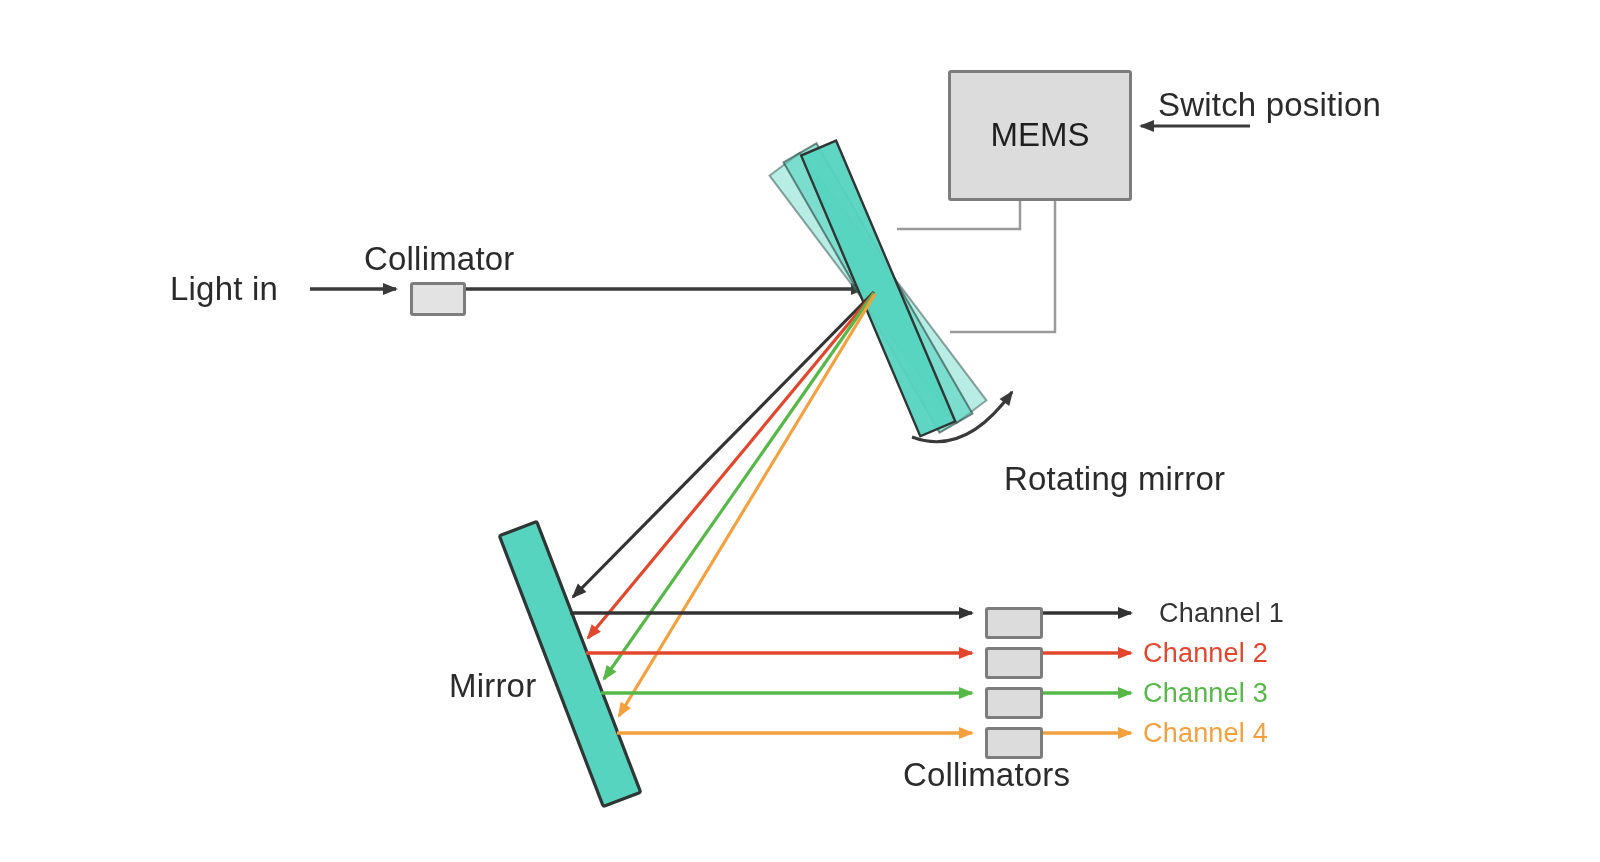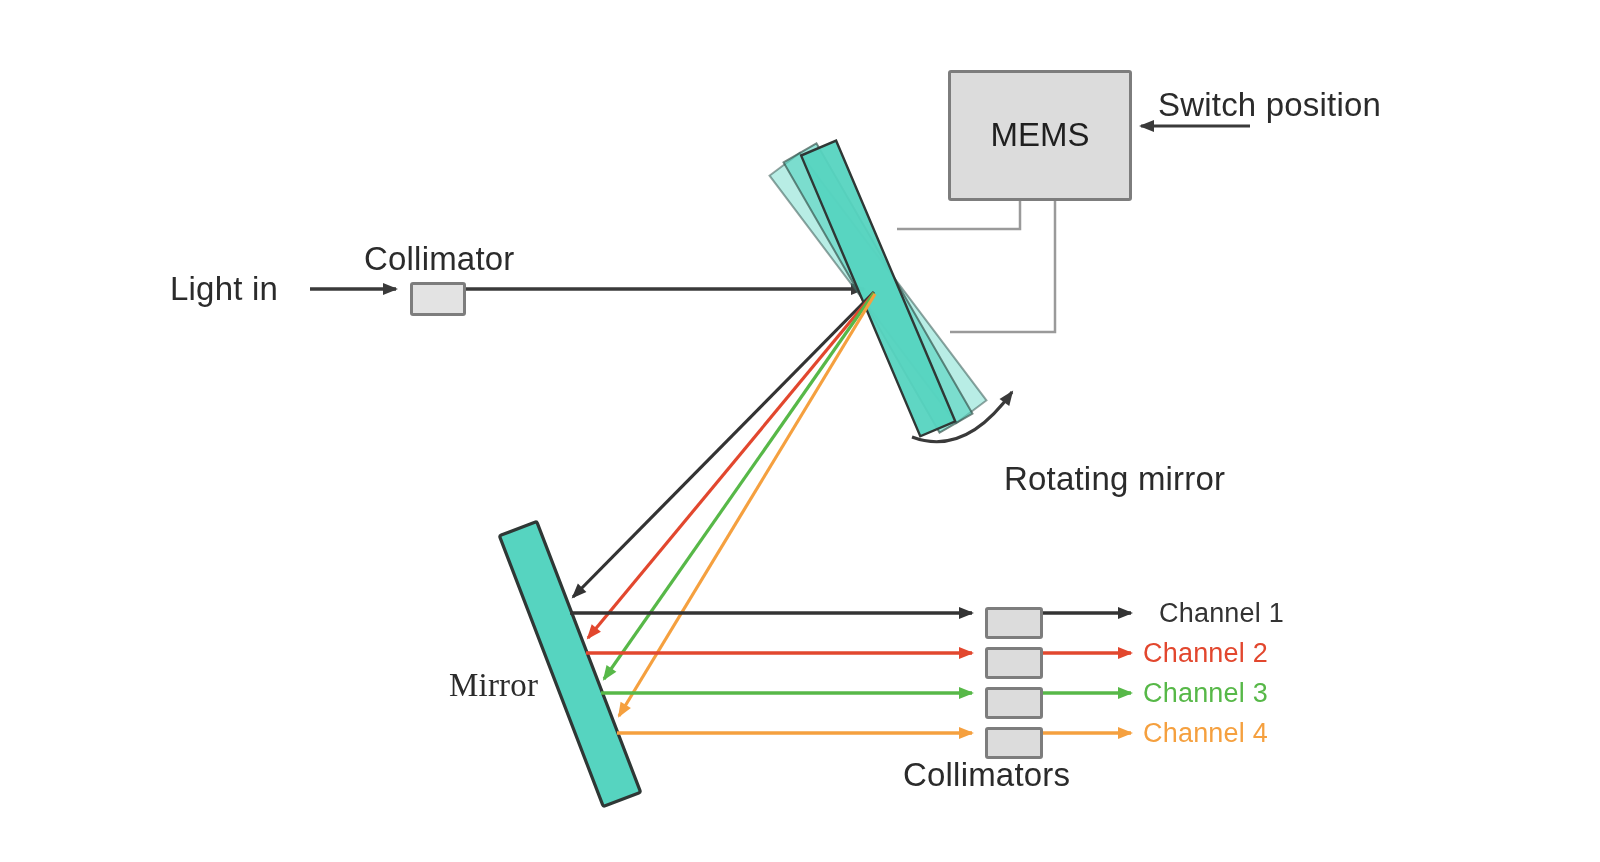--- a/index.html
+++ b/index.html
@@ -100,21 +100,21 @@
 
   <div class="box" style="left: 985px; top: 597px; width: 58px; height: 32px; background-color: rgb(220, 220, 220); border-color: rgb(125, 125, 125);"></div>
   <div class="box" style="left: 985px; top: 637px; width: 58px; height: 32px; background-color: rgb(220, 220, 220); border-color: rgb(125, 125, 125);"></div>
   <div class="box" style="left: 985px; top: 677px; width: 58px; height: 32px; background-color: rgb(220, 220, 220); border-color: rgb(125, 125, 125);"></div>
   <div class="box" style="left: 985px; top: 717px; width: 58px; height: 32px; background-color: rgb(220, 220, 220); border-color: rgb(125, 125, 125);"></div>
 
   <div class="lbl" style="left:170px; top:270px;">Light in</div>
   <div class="lbl" style="left:364px; top:220px;margin-top:20px;">Collimator</div>
   <div class="lbl" style="left:1158px; top:86px;">Switch position</div>
   <div class="lbl" style="left:1004px; top:421px;margin-top:39px;">Rotating mirror</div>
-  <div class="lbl" style="left:449px; top:667px;font-family:Liberation Serif, serif;">Mirror</div>
+  <div class="lbl" style="left:449px; top:667px;">Mirror</div>
   <div class="lbl" style="left:903px; top:756px;">Collimators</div>
 
   <div class="chlbl" style="top: 597px; color: rgb(51, 51, 51); margin-left: 16px;">Channel 1</div>
   <div class="chlbl" style="top: 637px; color: rgb(226, 71, 46);">Channel 2</div>
   <div class="chlbl" style="top: 677px; color: rgb(87, 184, 72);">Channel 3</div>
   <div class="chlbl" style="top: 717px; color: rgb(245, 160, 63);">Channel 4</div>
 
 </div>
 
 </body></html>

